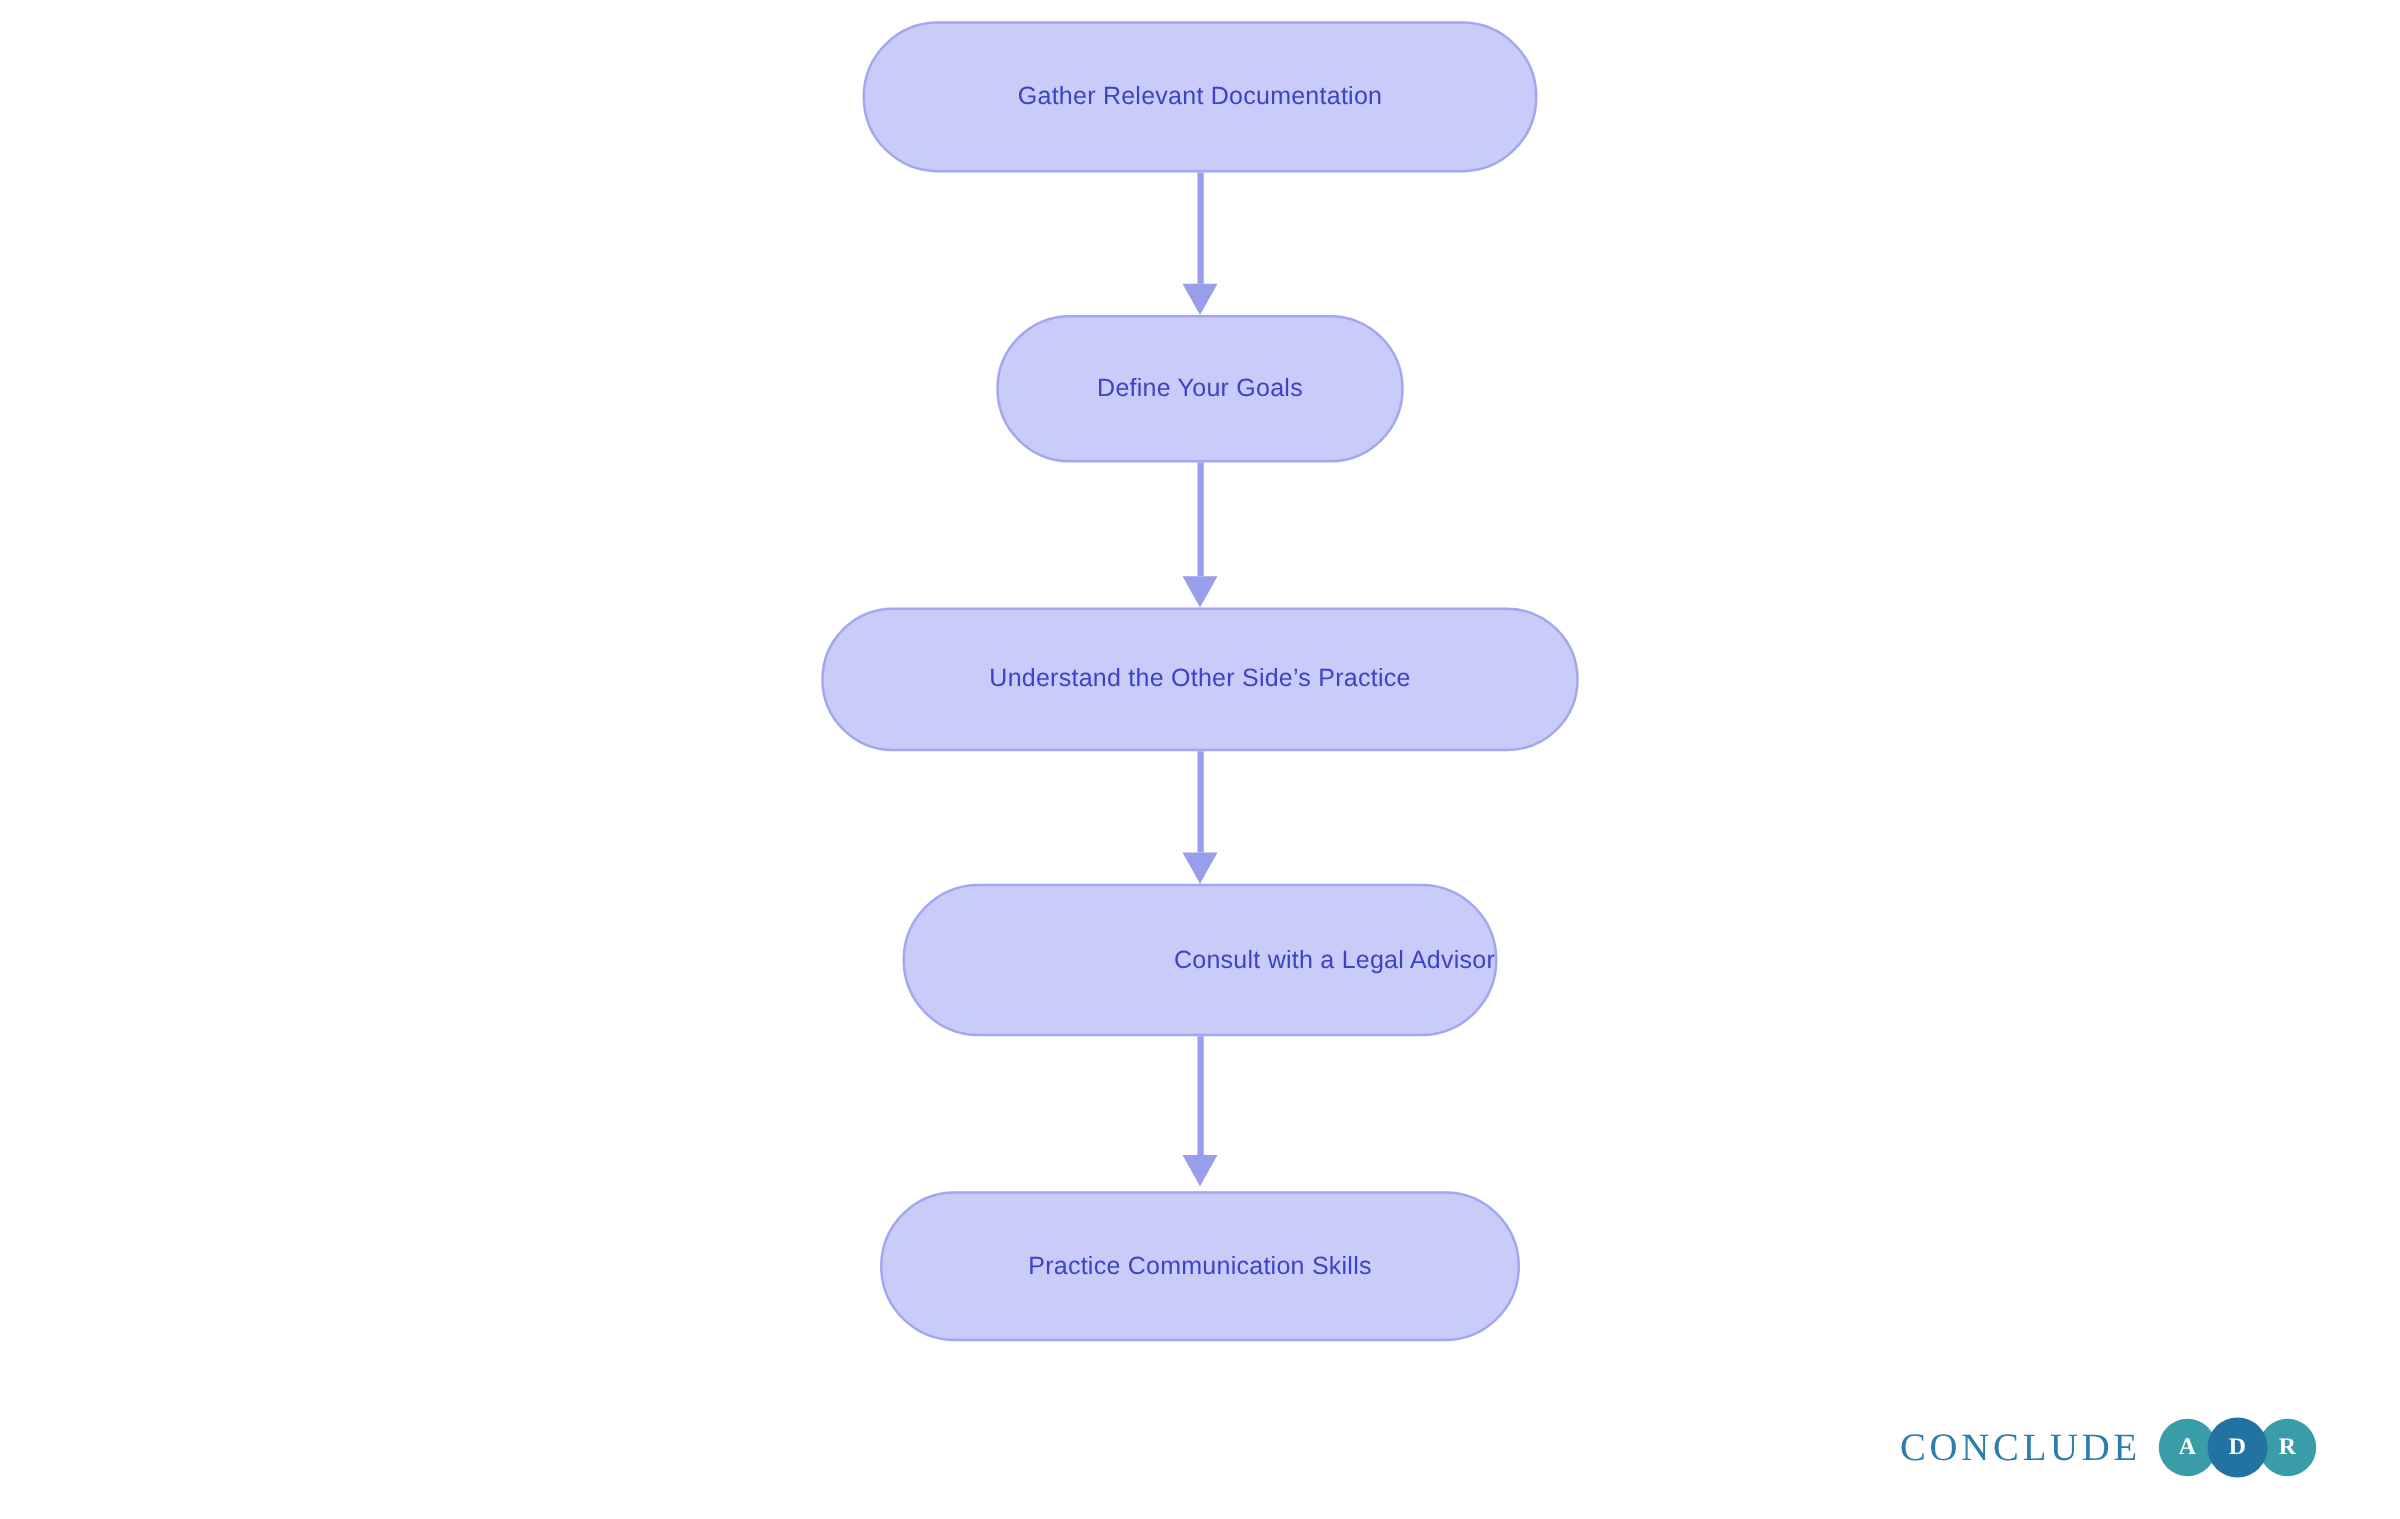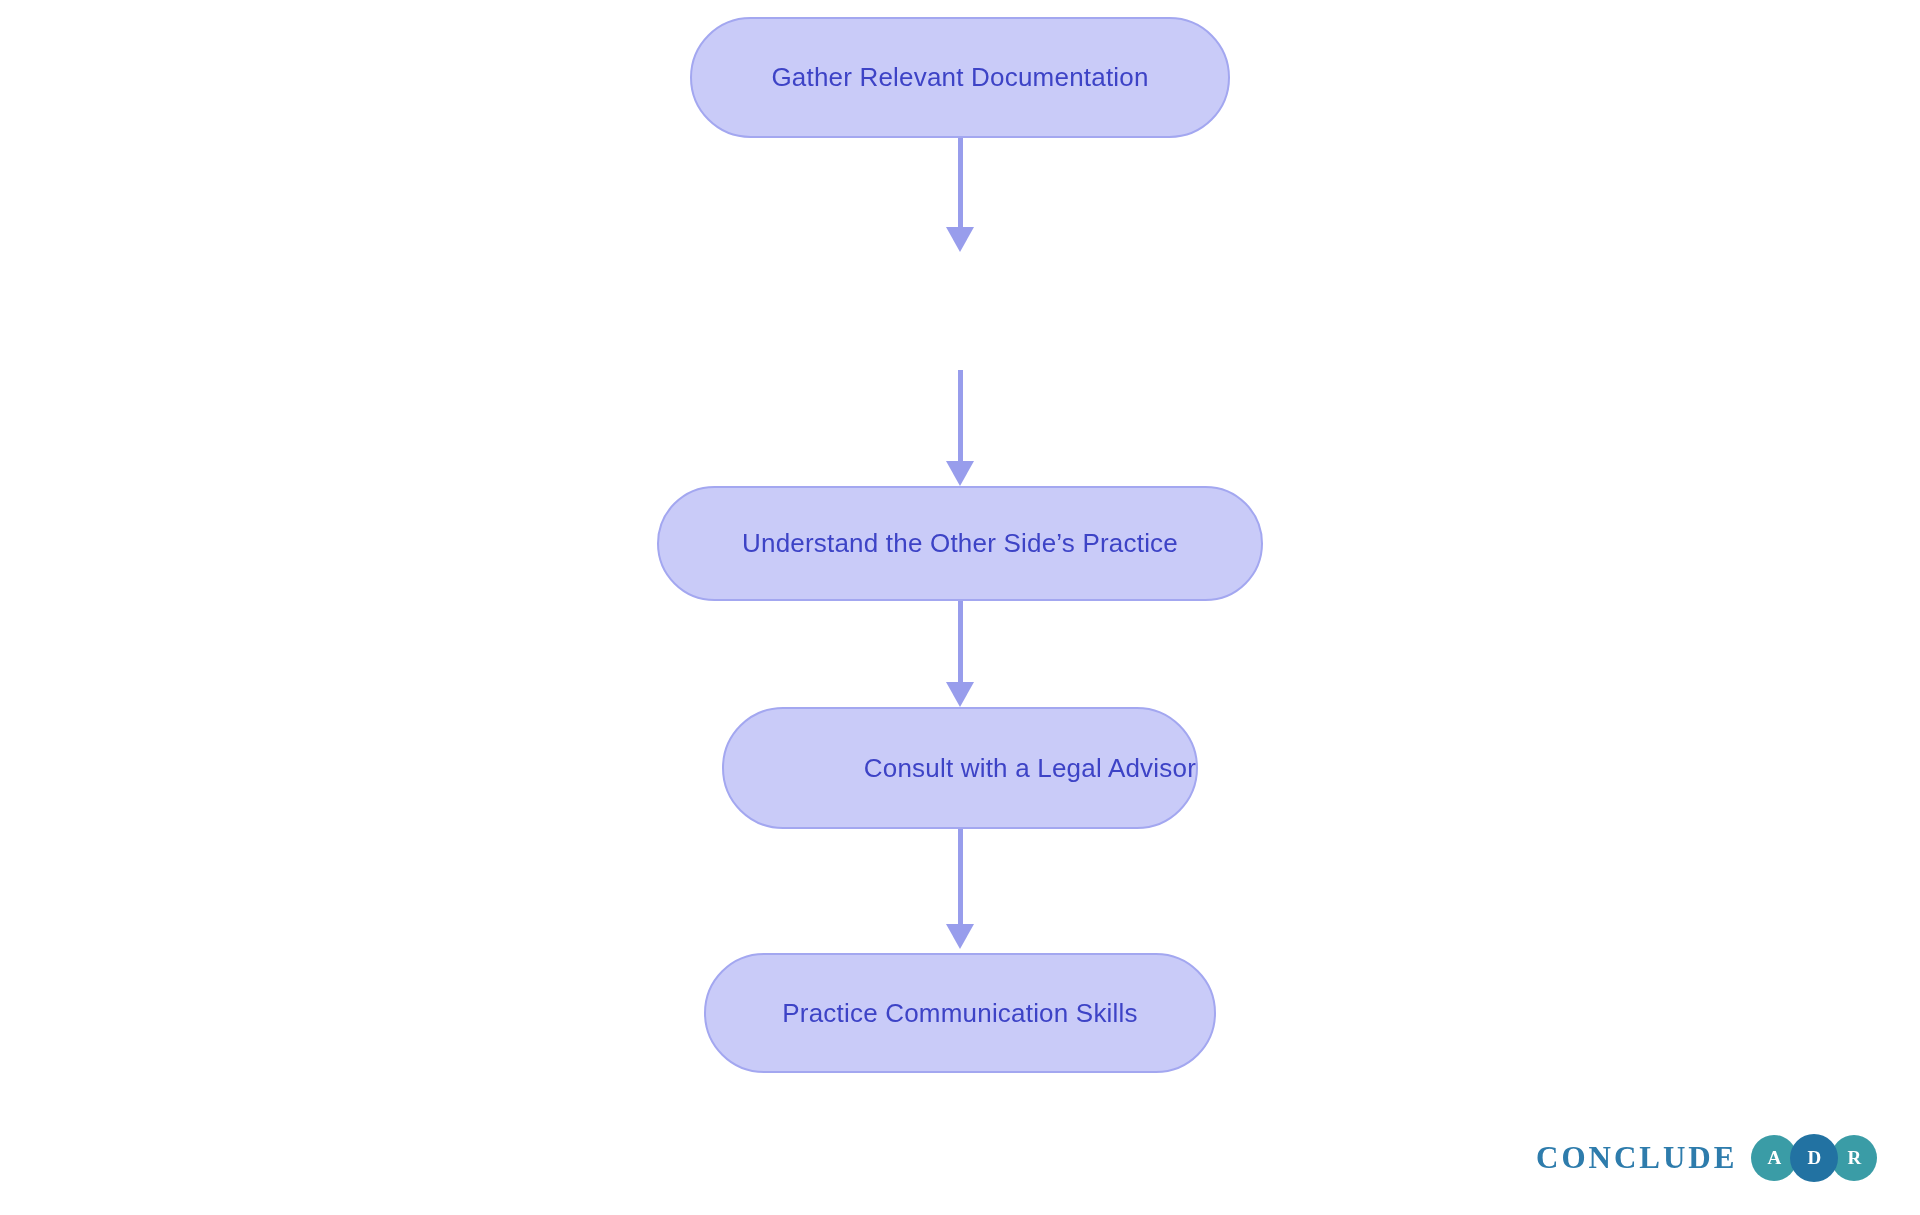--- a/index.html
+++ b/index.html
@@ -33,21 +33,21 @@
     background: var(--node-fill);
     border: 2px solid var(--node-border);
     border-radius: 62px;
     display: flex;
     align-items: center;
     justify-content: center;
     z-index: 2;
   }
   .node-label {
     color: var(--node-text);
-    font-size: 26px;
+    font-size: 20px;
     letter-spacing: 0.2px;
     white-space: nowrap;
   }
   .node-1 { left: 690px; top: 17px;  width: 540px; height: 121px; }
   .node-2 { left: 797px; top: 252px; width: 326px; height: 118px; }
   .node-3 { left: 657px; top: 486px; width: 606px; height: 115px; }
   .node-4 { left: 722px; top: 707px; width: 476px; height: 122px; justify-content: flex-end; }
   .node-5 { left: 704px; top: 953px; width: 512px; height: 120px; }
 
   
@@ -81,26 +81,25 @@
   .logo {
     position: absolute;
     left: 1520px;
     top: 1133px;
     height: 50px;
     display: flex;
     align-items: center;
   }
   .wordmark {
     font-family: "Liberation Serif", serif;
-    font-weight: bold;
+    font-weight: normal;
     font-size: 31px;
     letter-spacing: 3px;
     color: var(--wordmark);
     margin-right: 14px;
-    margin-left: 16px;
   }
   .badge {
     width: 46px;
     height: 46px;
     border-radius: 50%;
     display: flex;
     align-items: center;
     justify-content: center;
     font-family: "Liberation Serif", serif;
     font-weight: bold;
@@ -126,20 +125,23 @@
 
   <div class="node node-1">
     <span class="node-label">Gather Relevant Documentation</span>
   </div>
 
   <div class="arrow arrow-1">
     <div class="arrow-line"></div>
     <div class="arrow-head"></div>
   </div>
 
+  <div class="node node-2">
+    <span class="node-label">Define Your Goals</span>
+  </div>
 
   <div class="arrow arrow-2">
     <div class="arrow-line"></div>
     <div class="arrow-head"></div>
   </div>
 
   <div class="node node-3">
     <span class="node-label">Understand the Other Side’s Practice</span>
   </div>
 

